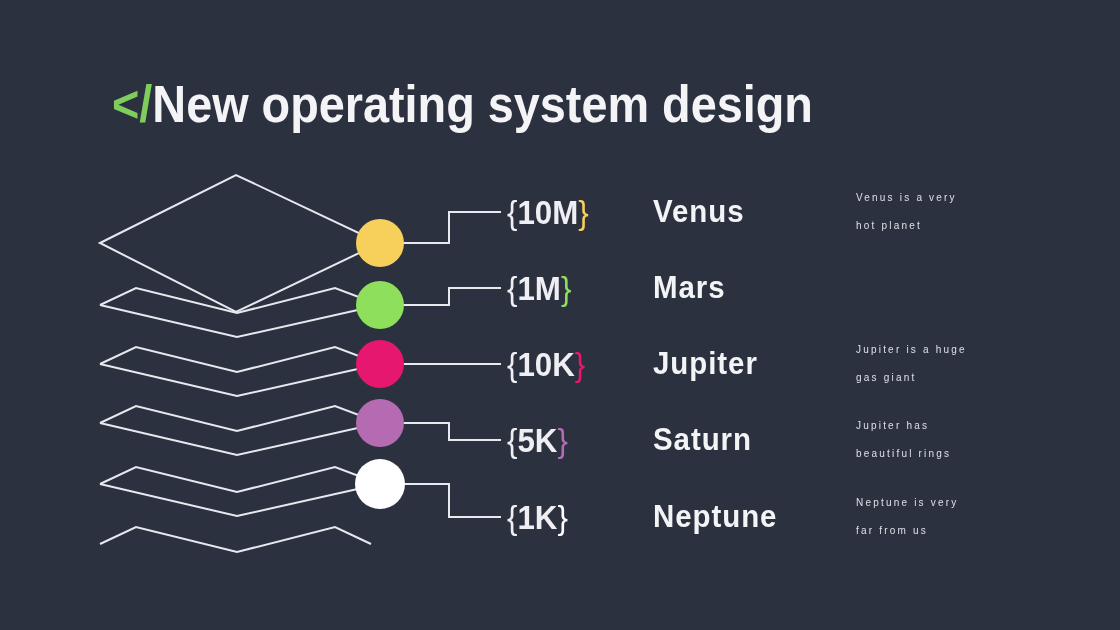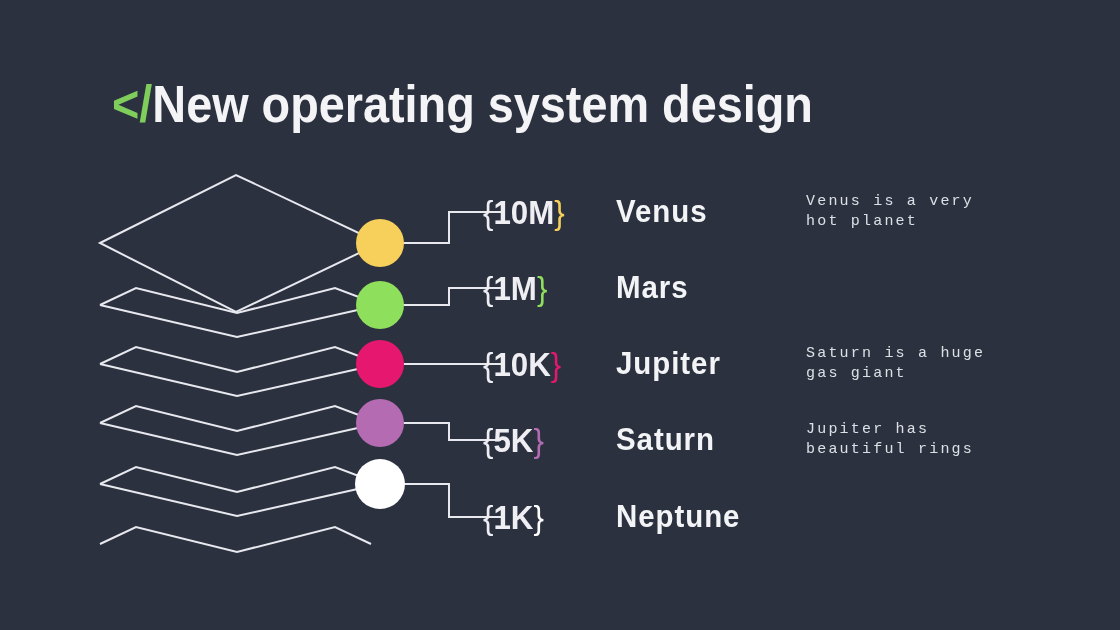--- a/index.html
+++ b/index.html
@@ -20,41 +20,41 @@
   }
   .t-prefix { color: var(--tp, #7FCE5B); }
   .t-text   { color: var(--tt, #F4F4F6); }
 
   
   .diagram { position: absolute; left: 0; top: 0; }
   .ln { fill: none; stroke: var(--line, #E8E9EF); stroke-width: 2; stroke-linejoin: miter; }
 
   
   .row {
-    position: absolute; left: 471px; width: 600px; height: 68px;
-    display: flex; align-items: center;
+    position: absolute; left: 495px; width: 600px; height: 68px;
+    display: flex; align-items: center; gap: 13px;
   }
   .val {
     width: 133px; flex: none;
     font-size: 34px; font-weight: 700; color: var(--valc, #EFEFF3);
     white-space: nowrap;
     transform: scaleX(0.92); transform-origin: left center;
   }
   .brace { font-weight: 400; }
   .brace.close {  }
   .pname {
     width: 190px; flex: none;
     font-size: 31px; font-weight: 700; letter-spacing: 1px;
     color: var(--nmc, #F3F4F6); white-space: nowrap;
     transform: scaleX(0.95); transform-origin: left center;
   }
   .pdesc {
     flex: 1;
-    font-family: Liberation Mono, monospace;
-    font-size: 15px; line-height: 20px; letter-spacing: 2.2px;
+    font-family: Liberation Sans, sans-serif;
+    font-size: 10px; line-height: 28px; letter-spacing: 2.2px;
     color: var(--dsc, #DCE0E5);
     white-space: pre-line;
   }
 </style>
 </head>
 <body>
 
 <div class="slide">
 
   <h1 class="title"><span class="t-prefix">&lt;/</span><span class="t-text">New operating system design</span></h1>
@@ -103,29 +103,31 @@
   </div>
 
   <div class="row" style="top:254px">
     <div class="val"><span class="brace open">{</span><span>1M</span><span class="brace close" style="color: rgb(142, 224, 92);">}</span></div>
     <div class="pname">Mars</div>
   </div>
 
   <div class="row" style="top:330px">
     <div class="val"><span class="brace open">{</span><span>10K</span><span class="brace close" style="color: rgb(230, 23, 111);">}</span></div>
     <div class="pname">Jupiter</div>
-    <div class="pdesc">Saturn is a huge
+    <div class="pdesc">Jupiter is a huge
 gas giant</div>
   </div>
 
   <div class="row" style="top:406px">
     <div class="val"><span class="brace open">{</span><span>5K</span><span class="brace close" style="color: rgb(181, 107, 177);">}</span></div>
     <div class="pname">Saturn</div>
     <div class="pdesc">Jupiter has
 beautiful rings</div>
   </div>
 
   <div class="row" style="top:483px">
     <div class="val"><span class="brace open">{</span><span>1K</span><span class="brace close" style="color: rgb(255, 255, 255);">}</span></div>
     <div class="pname">Neptune</div>
+    <div class="pdesc">Neptune is very
+far from us</div>
   </div>
 
 </div>
 
 </body></html>

